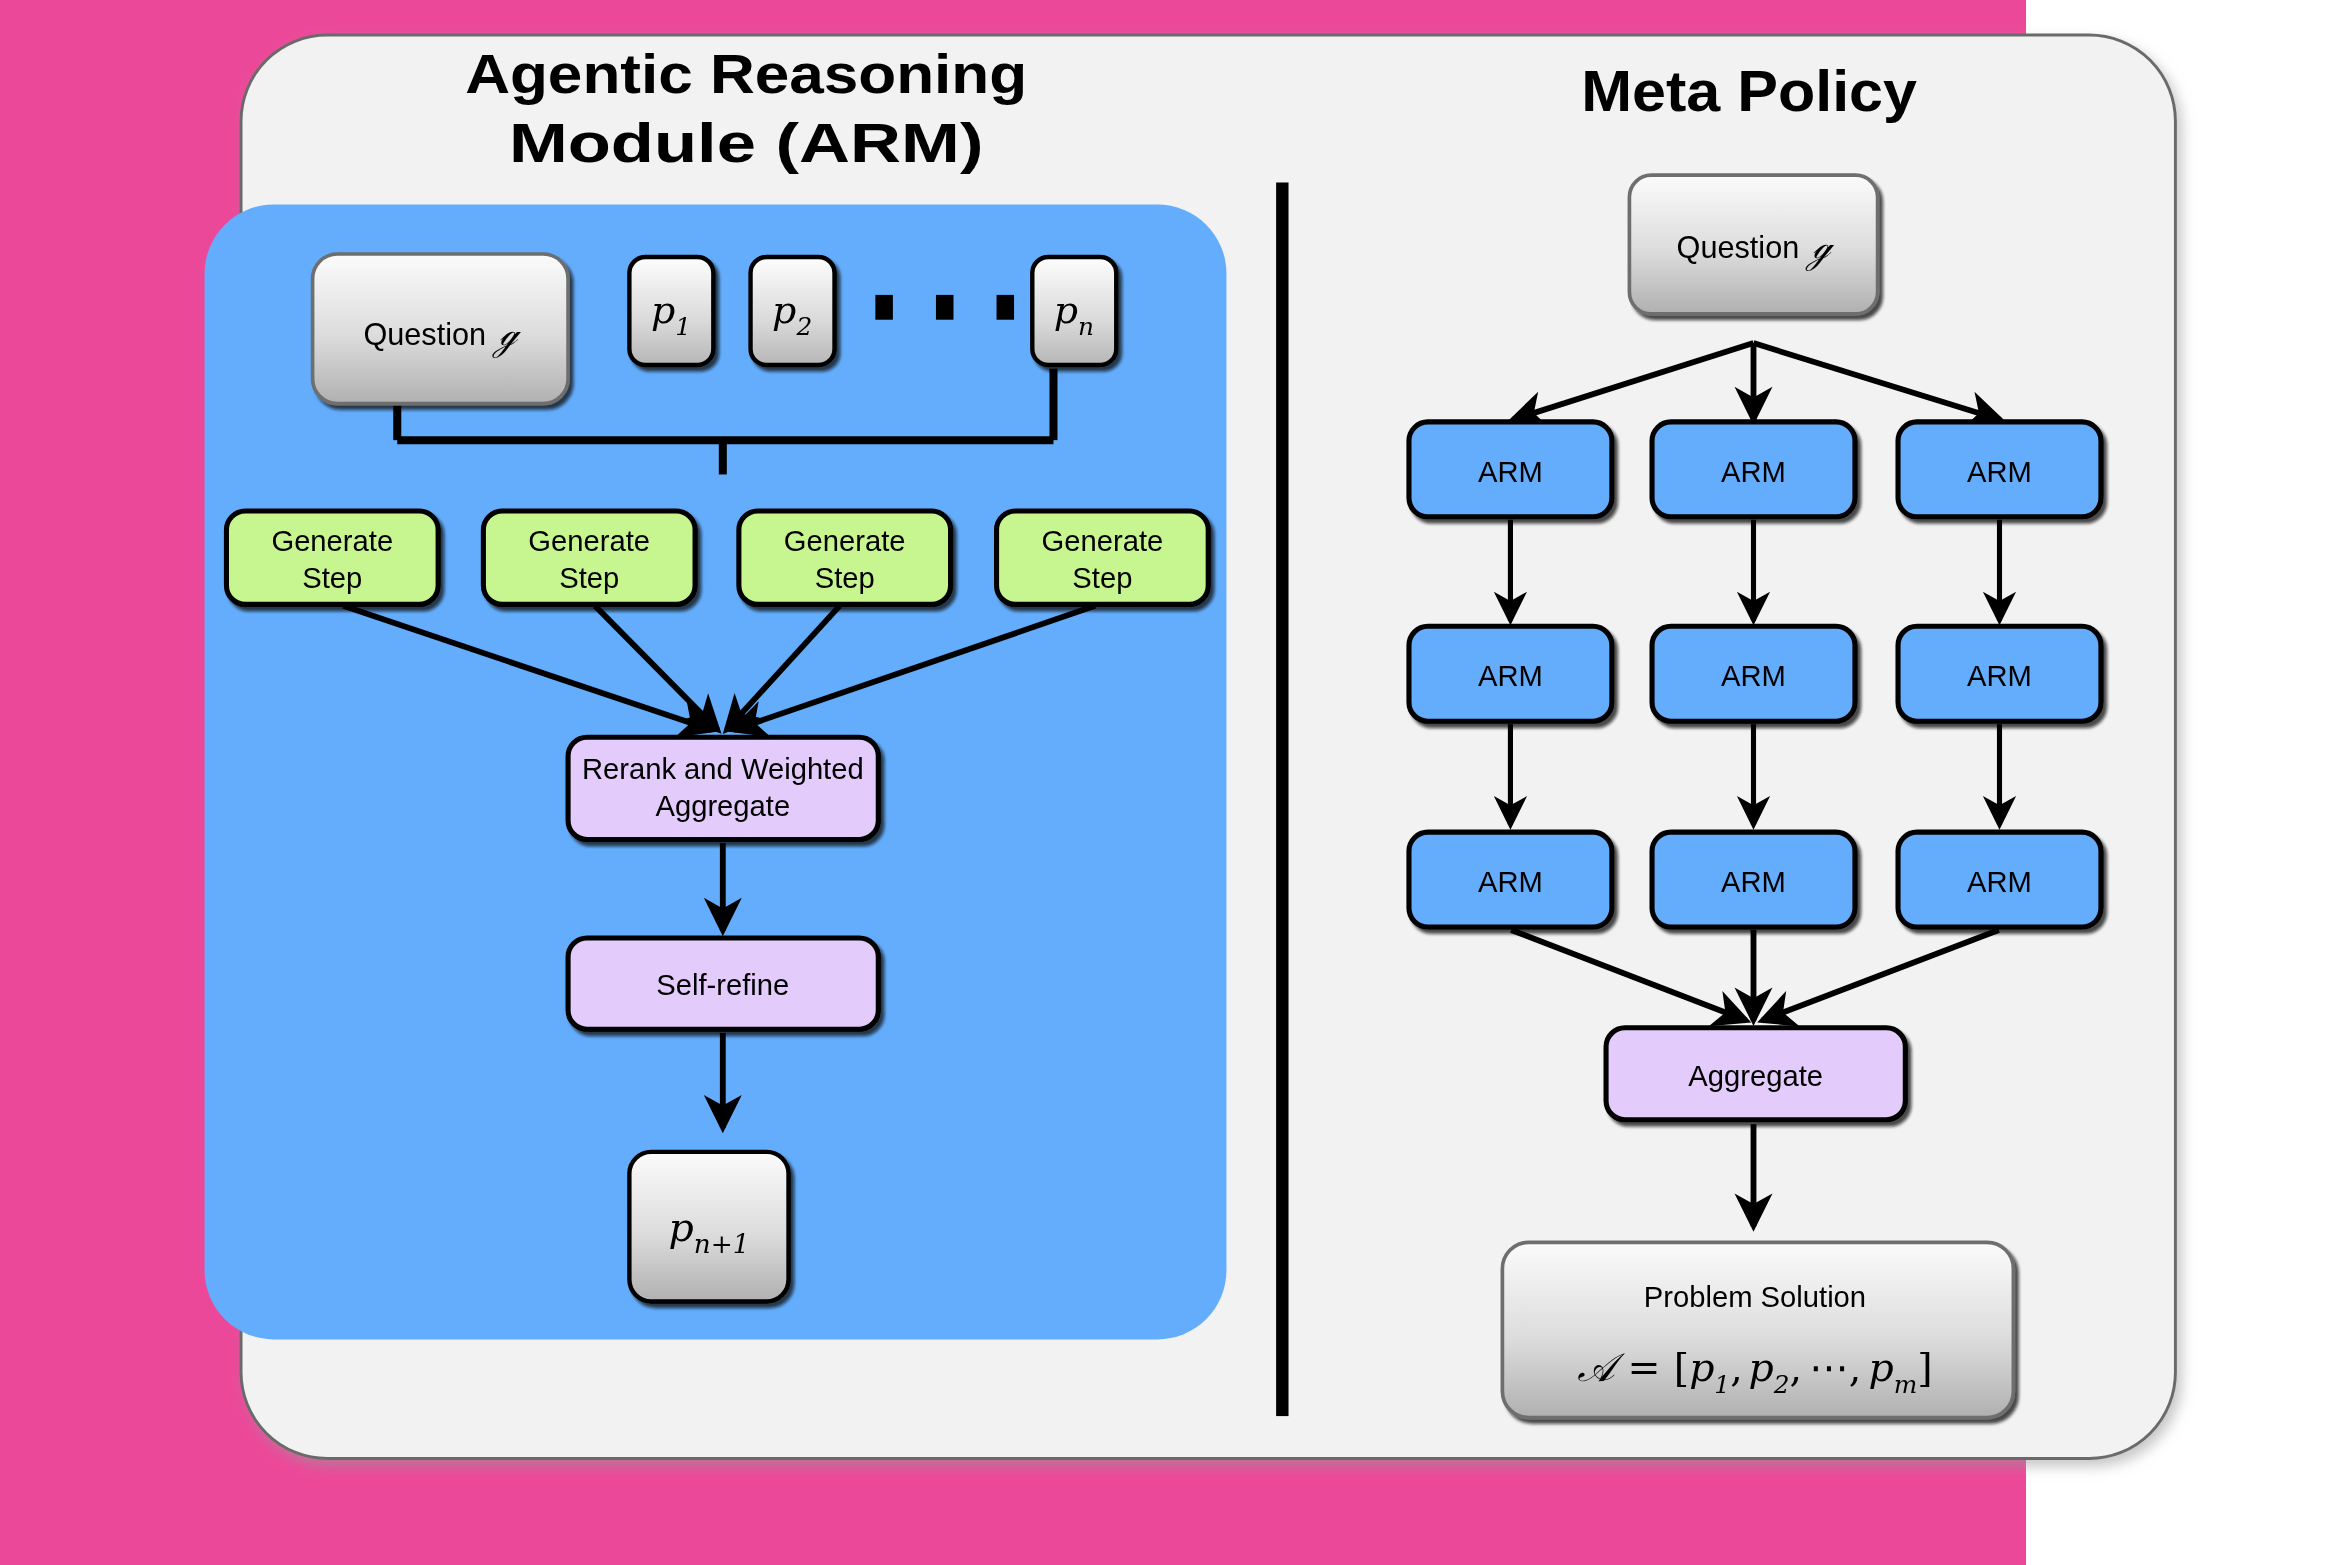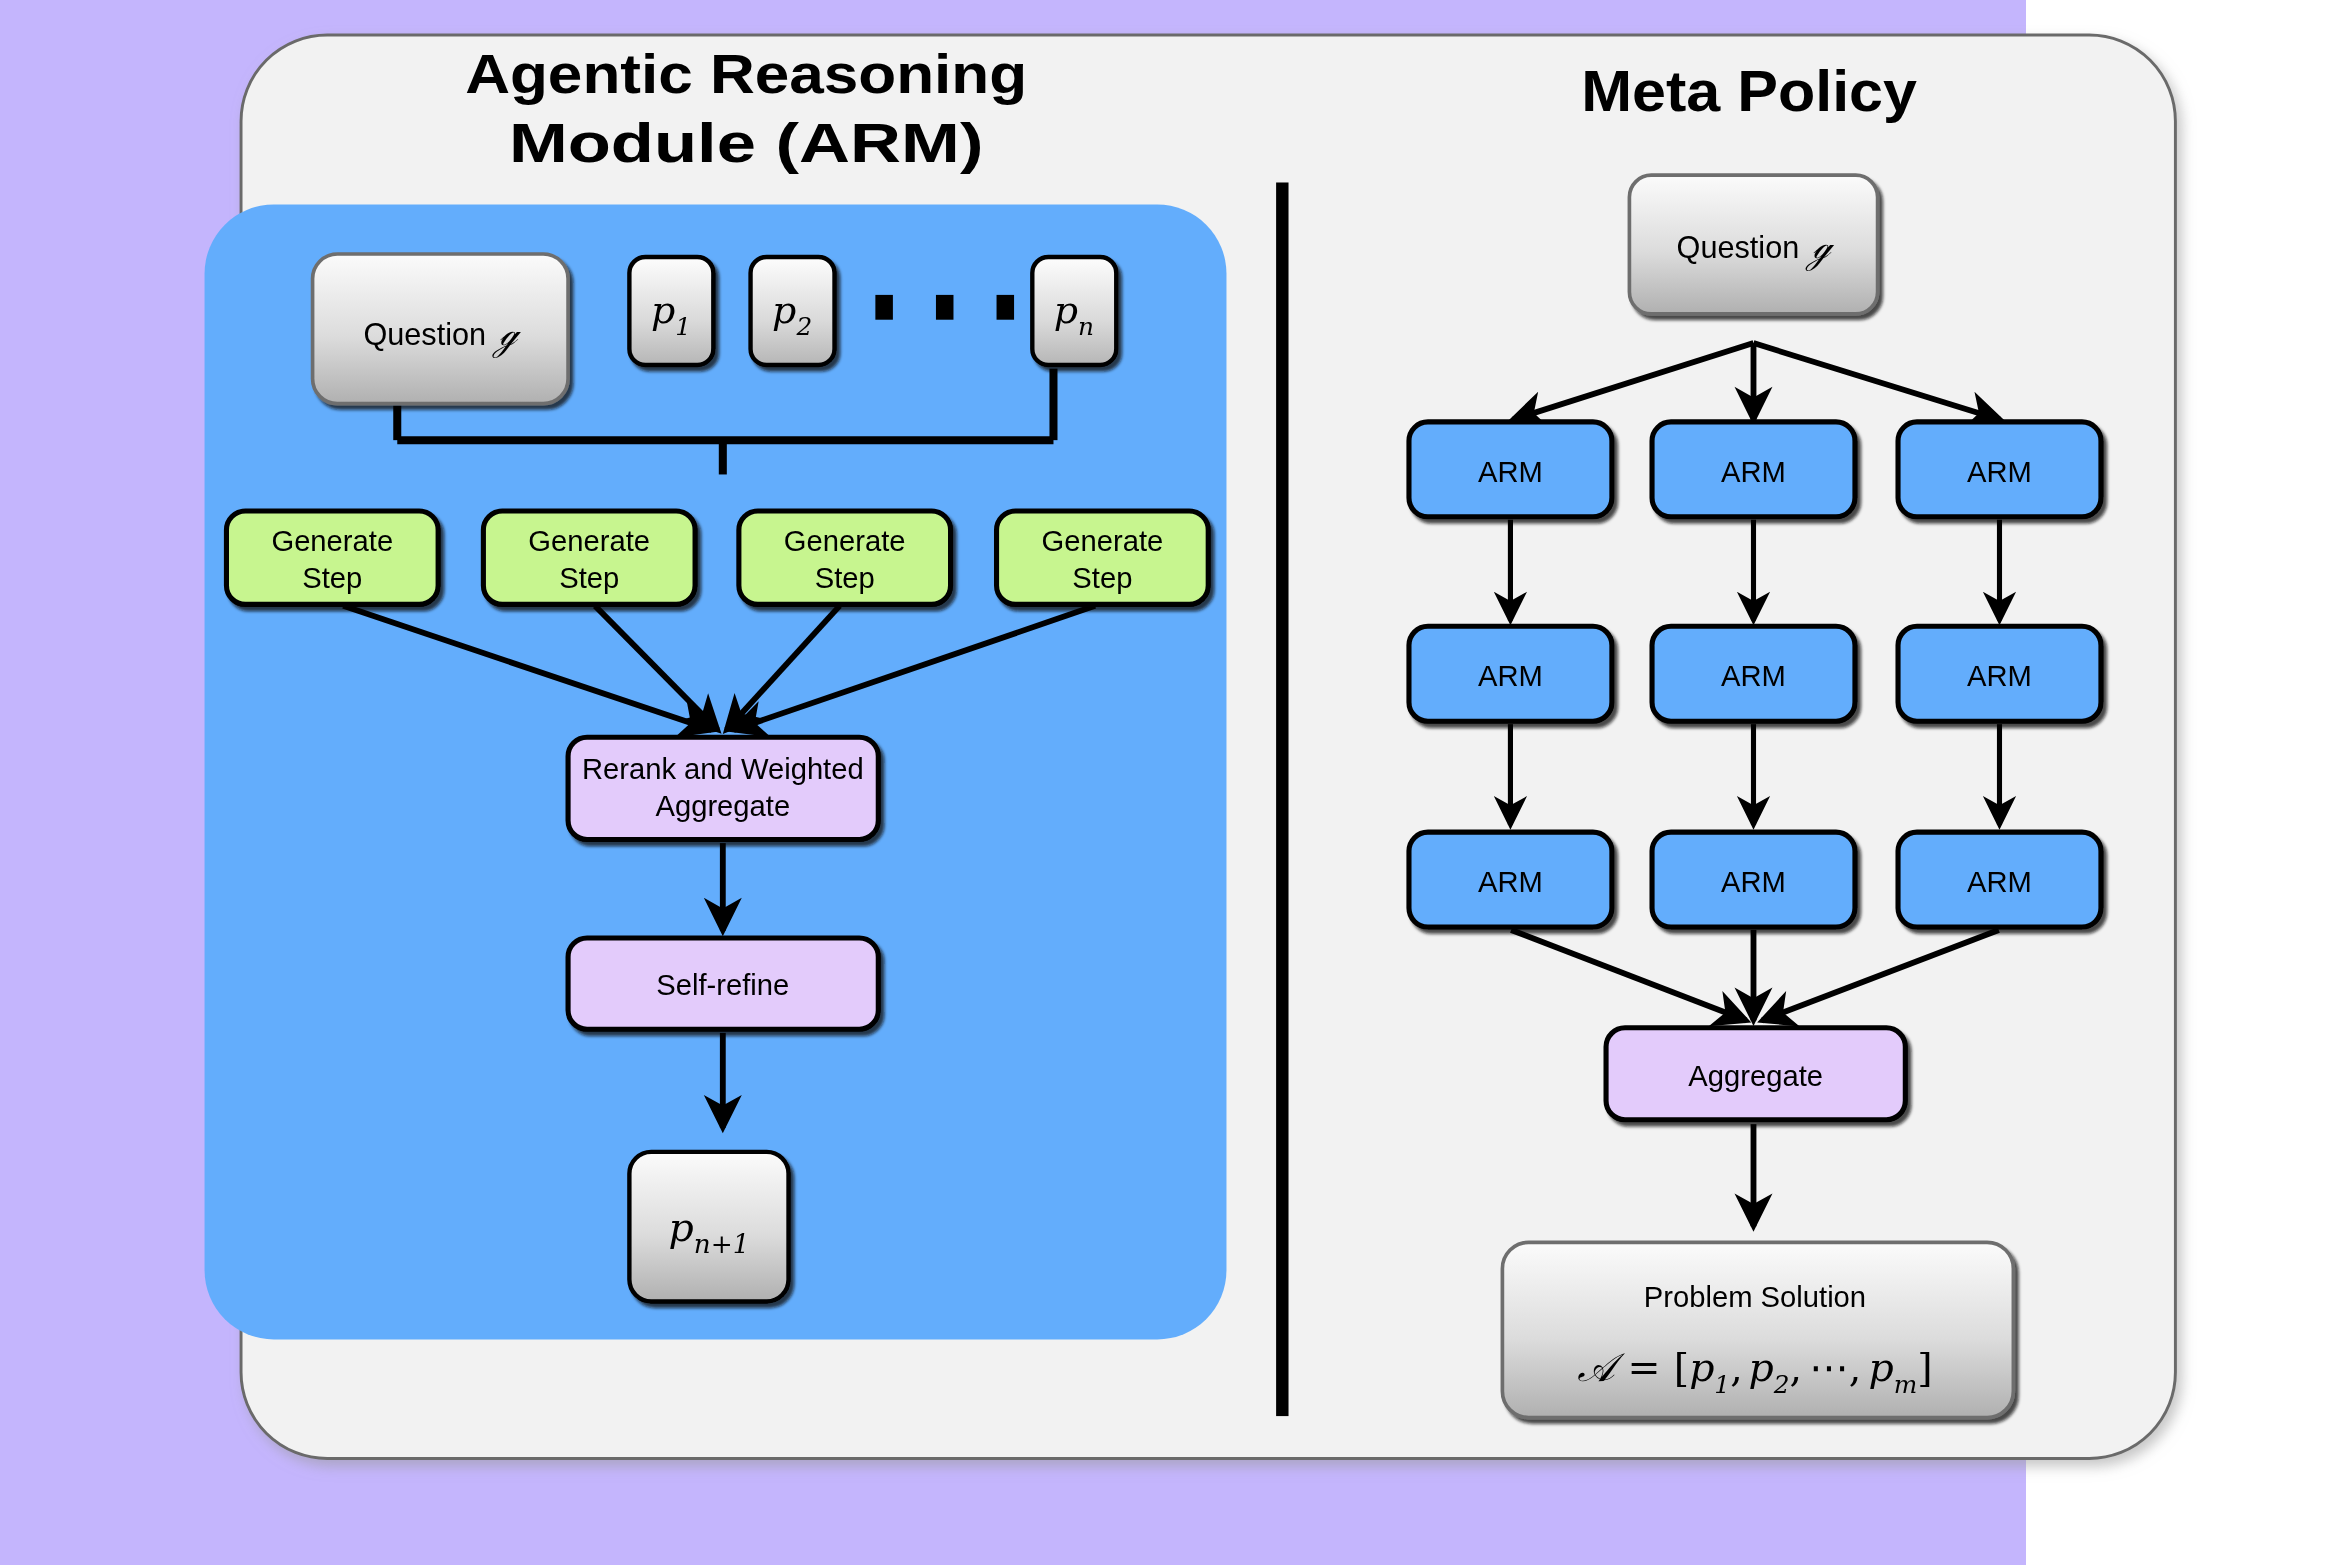--- a/index.html
+++ b/index.html
@@ -1,21 +1,21 @@
 <!DOCTYPE html>
 <html style="font-size:11.7px"><head>
 <meta charset="utf-8">
 <style>
   html,body{margin:0;padding:0;background:#ffffff;}
   body{
     width:2342px;height:1565px;
     font-family:"Liberation Sans", sans-serif;
     overflow:hidden;
   }
-  #stage{position:relative;width:2026px;height:1565px;background:#c4b5fd;}
+  #stage{position:relative;width:2026px;height:1565px;background:#ec4899;}
   svg#diagram{position:absolute;left:0;top:0;width:2342px;height:1565px;display:block;}
 
   .panel-title{
     font-family:"Liberation Sans", sans-serif;
     font-weight:bold;
     fill:#000000;
     text-anchor:middle;
     font-stretch:condensed;
   }
   .box-label{

